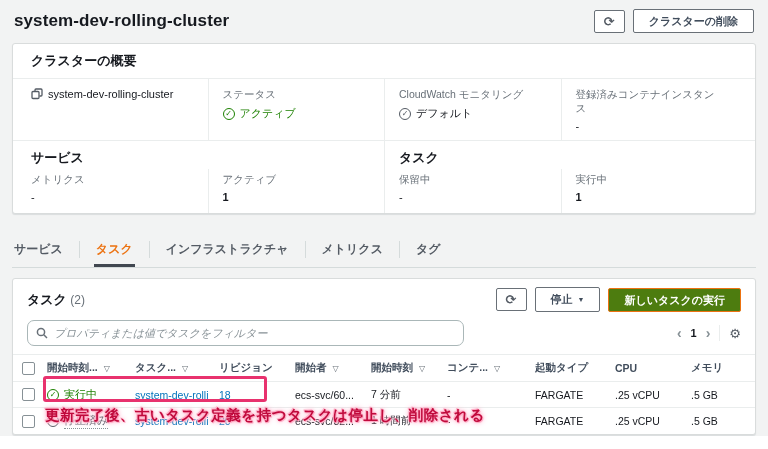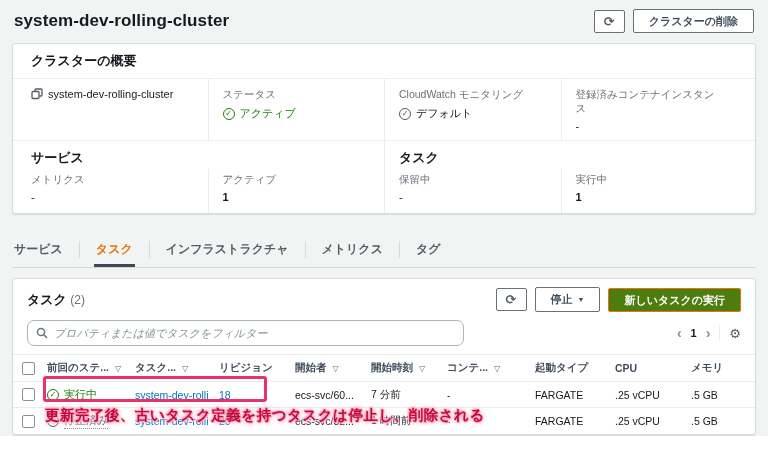--- a/index.html
+++ b/index.html
@@ -211,21 +211,21 @@
       <span class="pg-arrow">›</span>
       <span class="sep"></span>
       <span class="gear">⚙</span>
     </div>
   </div>
 
   <div class="grid-row thead">
     <div class="th cb-cell">
         <span class="checkbox"></span>
       </div>
-    <div class="th"><span>前回のステ...</span><span class="sort">▽</span></div>
+    <div class="th"><span>開始時刻...</span><span class="sort">▽</span></div>
     <div class="th"><span>タスク...</span><span class="sort">▽</span></div>
     <div class="th"><span>リビジョン</span></div>
     <div class="th"><span>開始者</span><span class="sort">▽</span></div>
     <div class="th"><span>開始時刻</span><span class="sort">▽</span></div>
     <div class="th"><span>コンテ...</span><span class="sort">▽</span></div>
     <div class="th"><span>起動タイプ</span></div>
     <div class="th"><span>CPU</span></div>
     <div class="th"><span>メモリ</span></div>
   </div>
 

